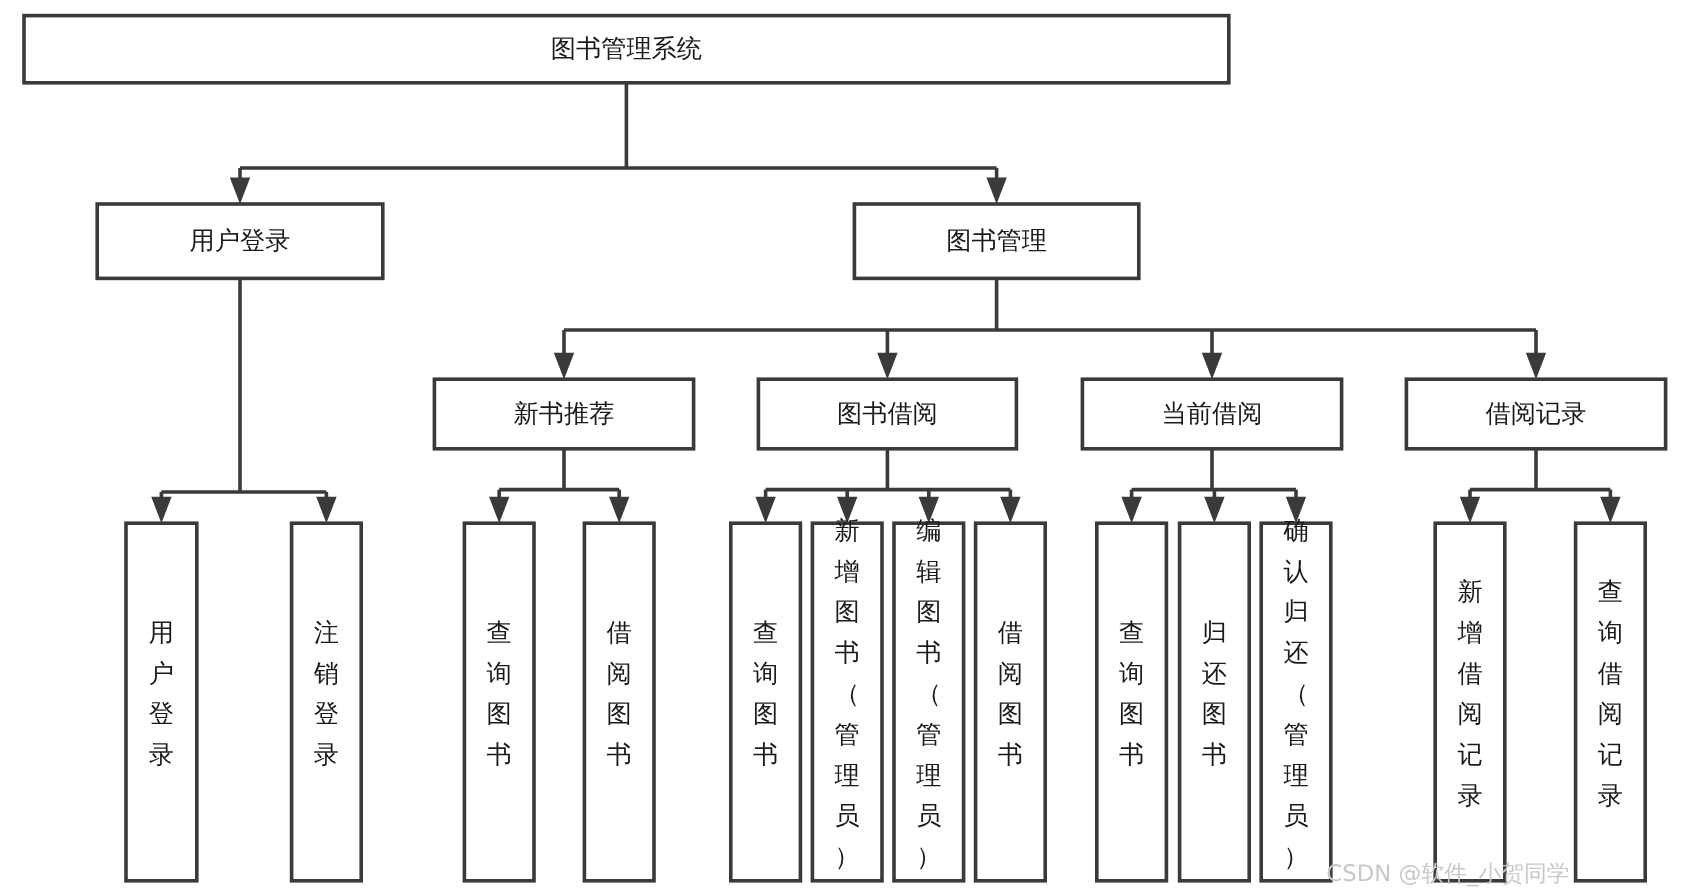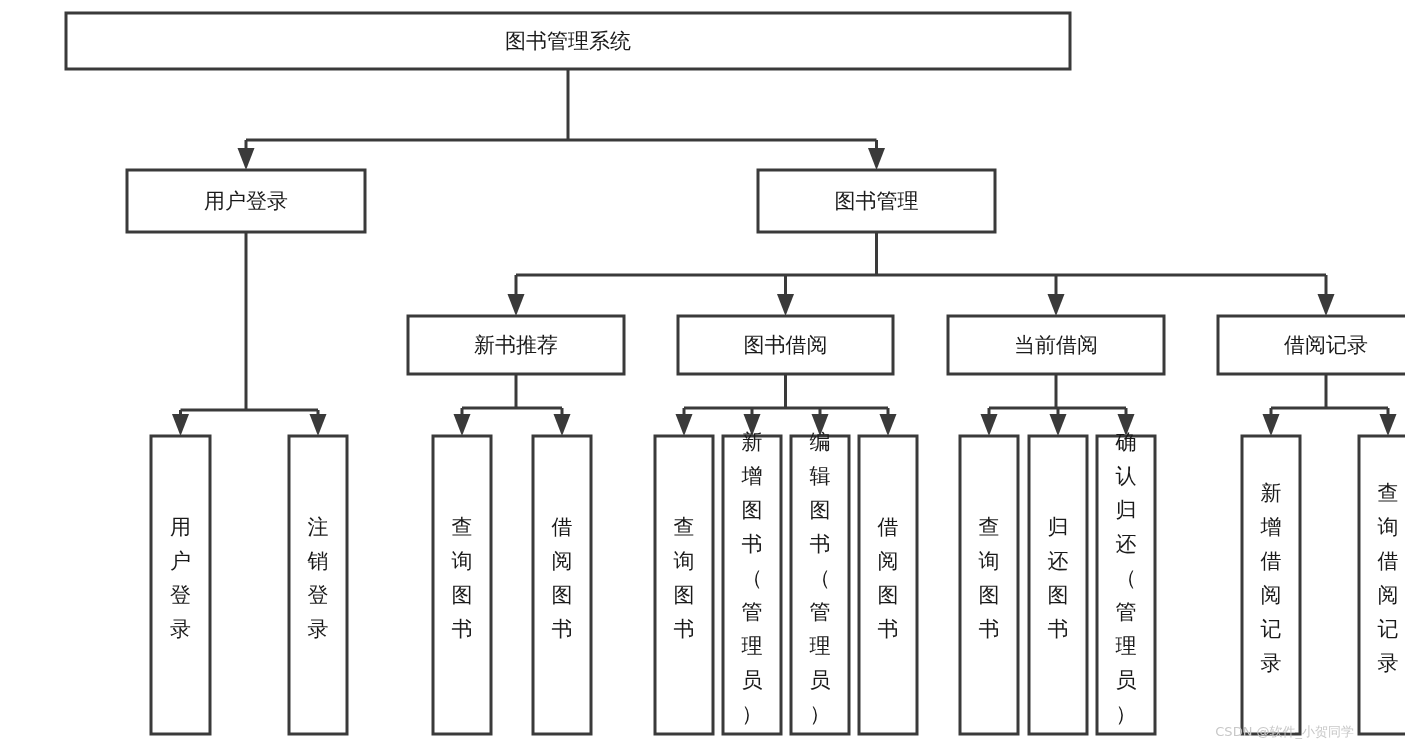--- a/index.html
+++ b/index.html
@@ -14,21 +14,20 @@
     position: relative;
     overflow: hidden;
     font-family: "DejaVu Sans", "Liberation Sans", sans-serif;
   }
   #diagram-root {
     position: absolute;
     left: 0;
     top: 0;
     width: 1322px;
     height: 747px;
-    padding-left: 46px;
   }
   svg.diagram-canvas {
     display: block;
     width: 1405px;
     height: 747px;
   }
   .node-box {
     fill: #ffffff;
     stroke: #3a3a3a;
     stroke-width: 3;
@@ -53,21 +52,21 @@
   }
   .arrow-head {
     fill: #3a3a3a;
     stroke: none;
   }
   .watermark-text {
     position: absolute;
     right: 14px;
     bottom: 6px;
     font-family: "DejaVu Sans", "Liberation Sans", sans-serif;
-    font-size: 13px;
+    font-size: 19px;
     color: #c8c8c8;
     white-space: nowrap;
     user-select: none;
   }
 </style>
 </head>
 <body>
 
 <div id="diagram-root">
   <svg class="diagram-canvas" viewBox="0 0 1405 747">

